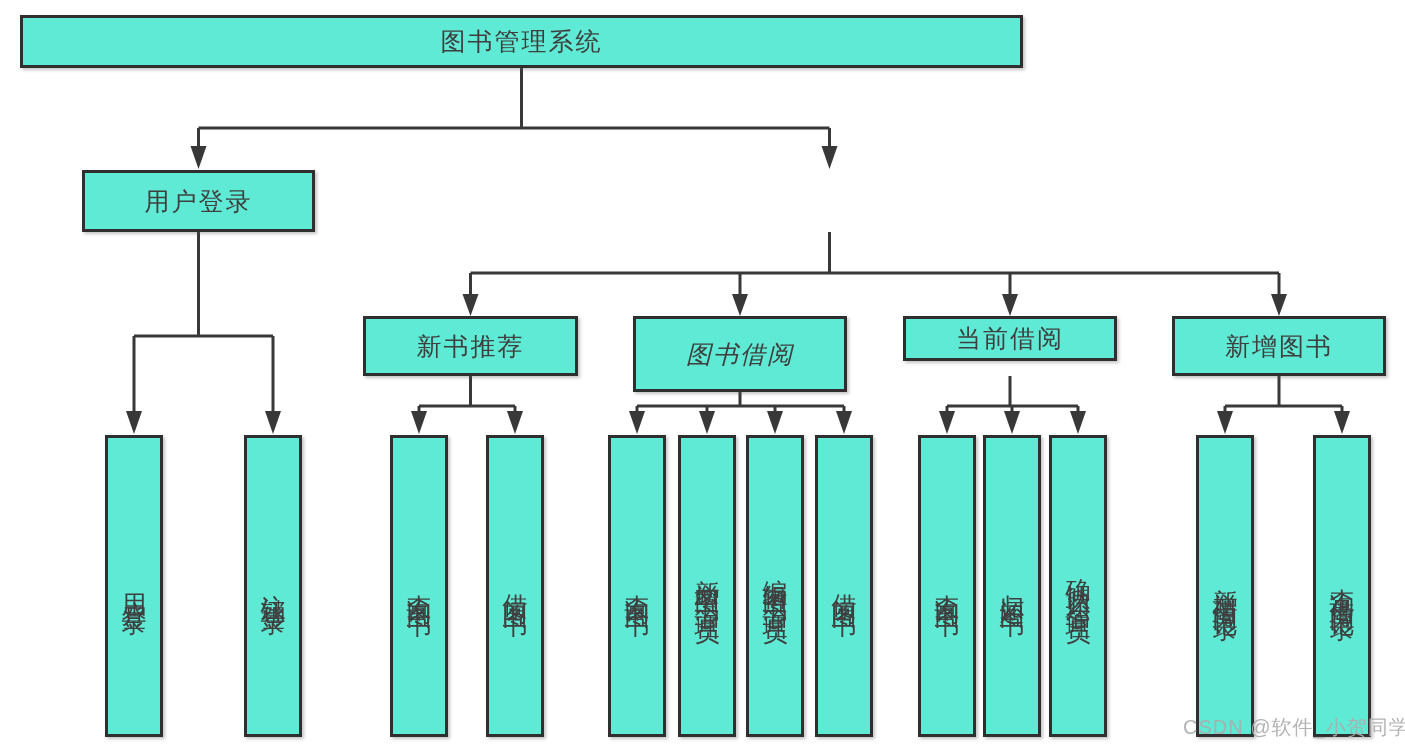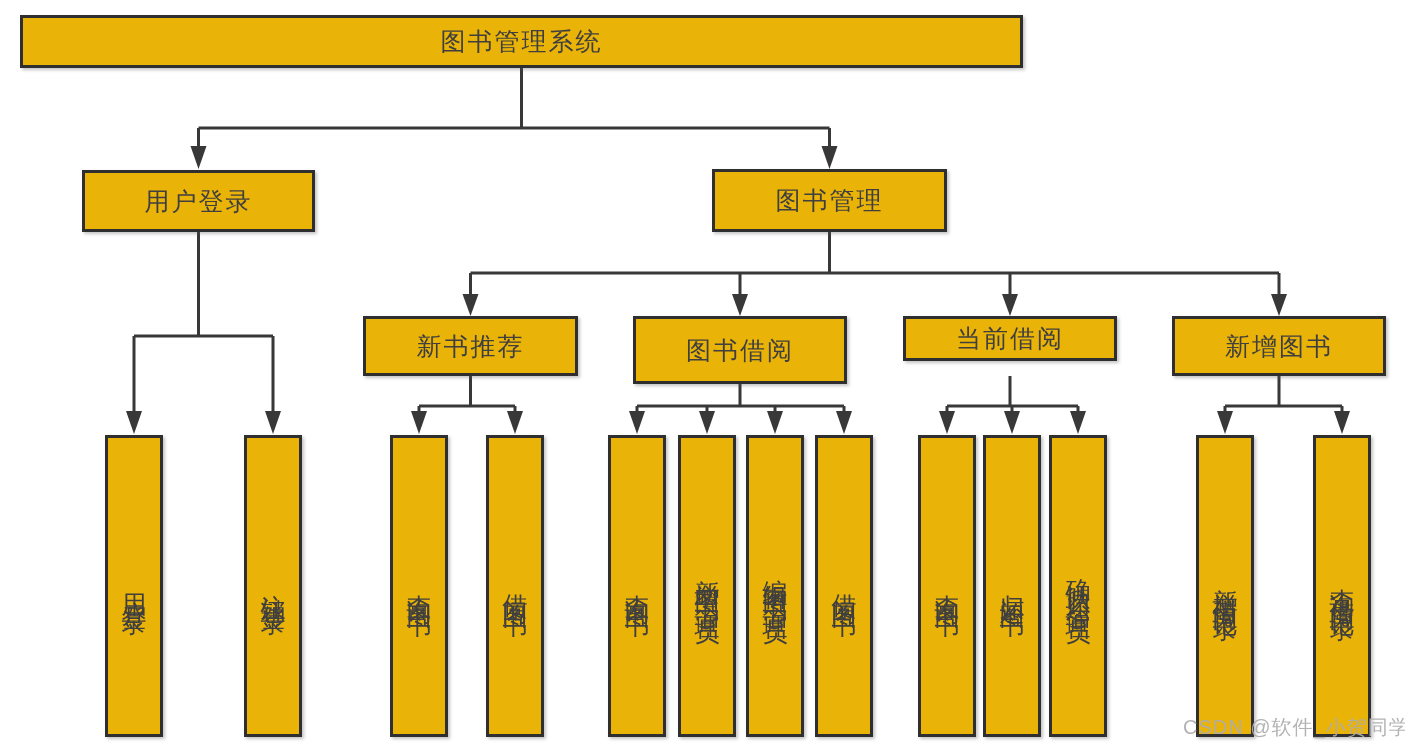--- a/index.html
+++ b/index.html
@@ -14,21 +14,21 @@
   }
   .connectors {
     position: absolute;
     left: 0; top: 0;
     width: 1405px; height: 747px;
     pointer-events: none;
   }
   .node {
     position: absolute;
     box-sizing: border-box;
-    background: #eab308;
+    background: #5eead4;
     border: 3px solid #2f2f2f;
     box-shadow: 2px 2px 3px rgba(90,90,90,0.35);
     display: flex;
     align-items: center;
     justify-content: center;
     z-index: 2;
   }
   .node .lbl {
     font-size: 25px;
     letter-spacing: 2px;
@@ -101,28 +101,25 @@
     </g>
   </svg>
 
   <div class="node" style="left:20px; top:15px; width:1003px; height:53px;">
     <span class="lbl">图书管理系统</span>
   </div>
 
   <div class="node" style="left:82px; top:170px; width:233px; height:62px;">
     <span class="lbl">用户登录</span>
   </div>
-  <div class="node" style="left:712px; top:169px; width:235px; height:63px;">
-    <span class="lbl">图书管理</span>
-  </div>
 
   <div class="node" style="left:363px; top:316px; width:215px; height:60px;align-items:center;">
     <span class="lbl">新书推荐</span>
   </div>
-  <div class="node" style="left:633px; top:316px; width:214px; height:68px;">
+  <div class="node" style="left:633px; top:316px; width:214px; height:76px;font-style:italic;">
     <span class="lbl">图书借阅</span>
   </div>
   <div class="node" style="left:903px; top:316px; width:214px; height:45px;">
     <span class="lbl">当前借阅</span>
   </div>
   <div class="node" style="left:1172px; top:316px; width:214px; height:60px;">
     <span class="lbl">新增图书</span>
   </div>
 
   <div class="node vert" style="left:105px; top:435px; width:58px; height:302px;">

